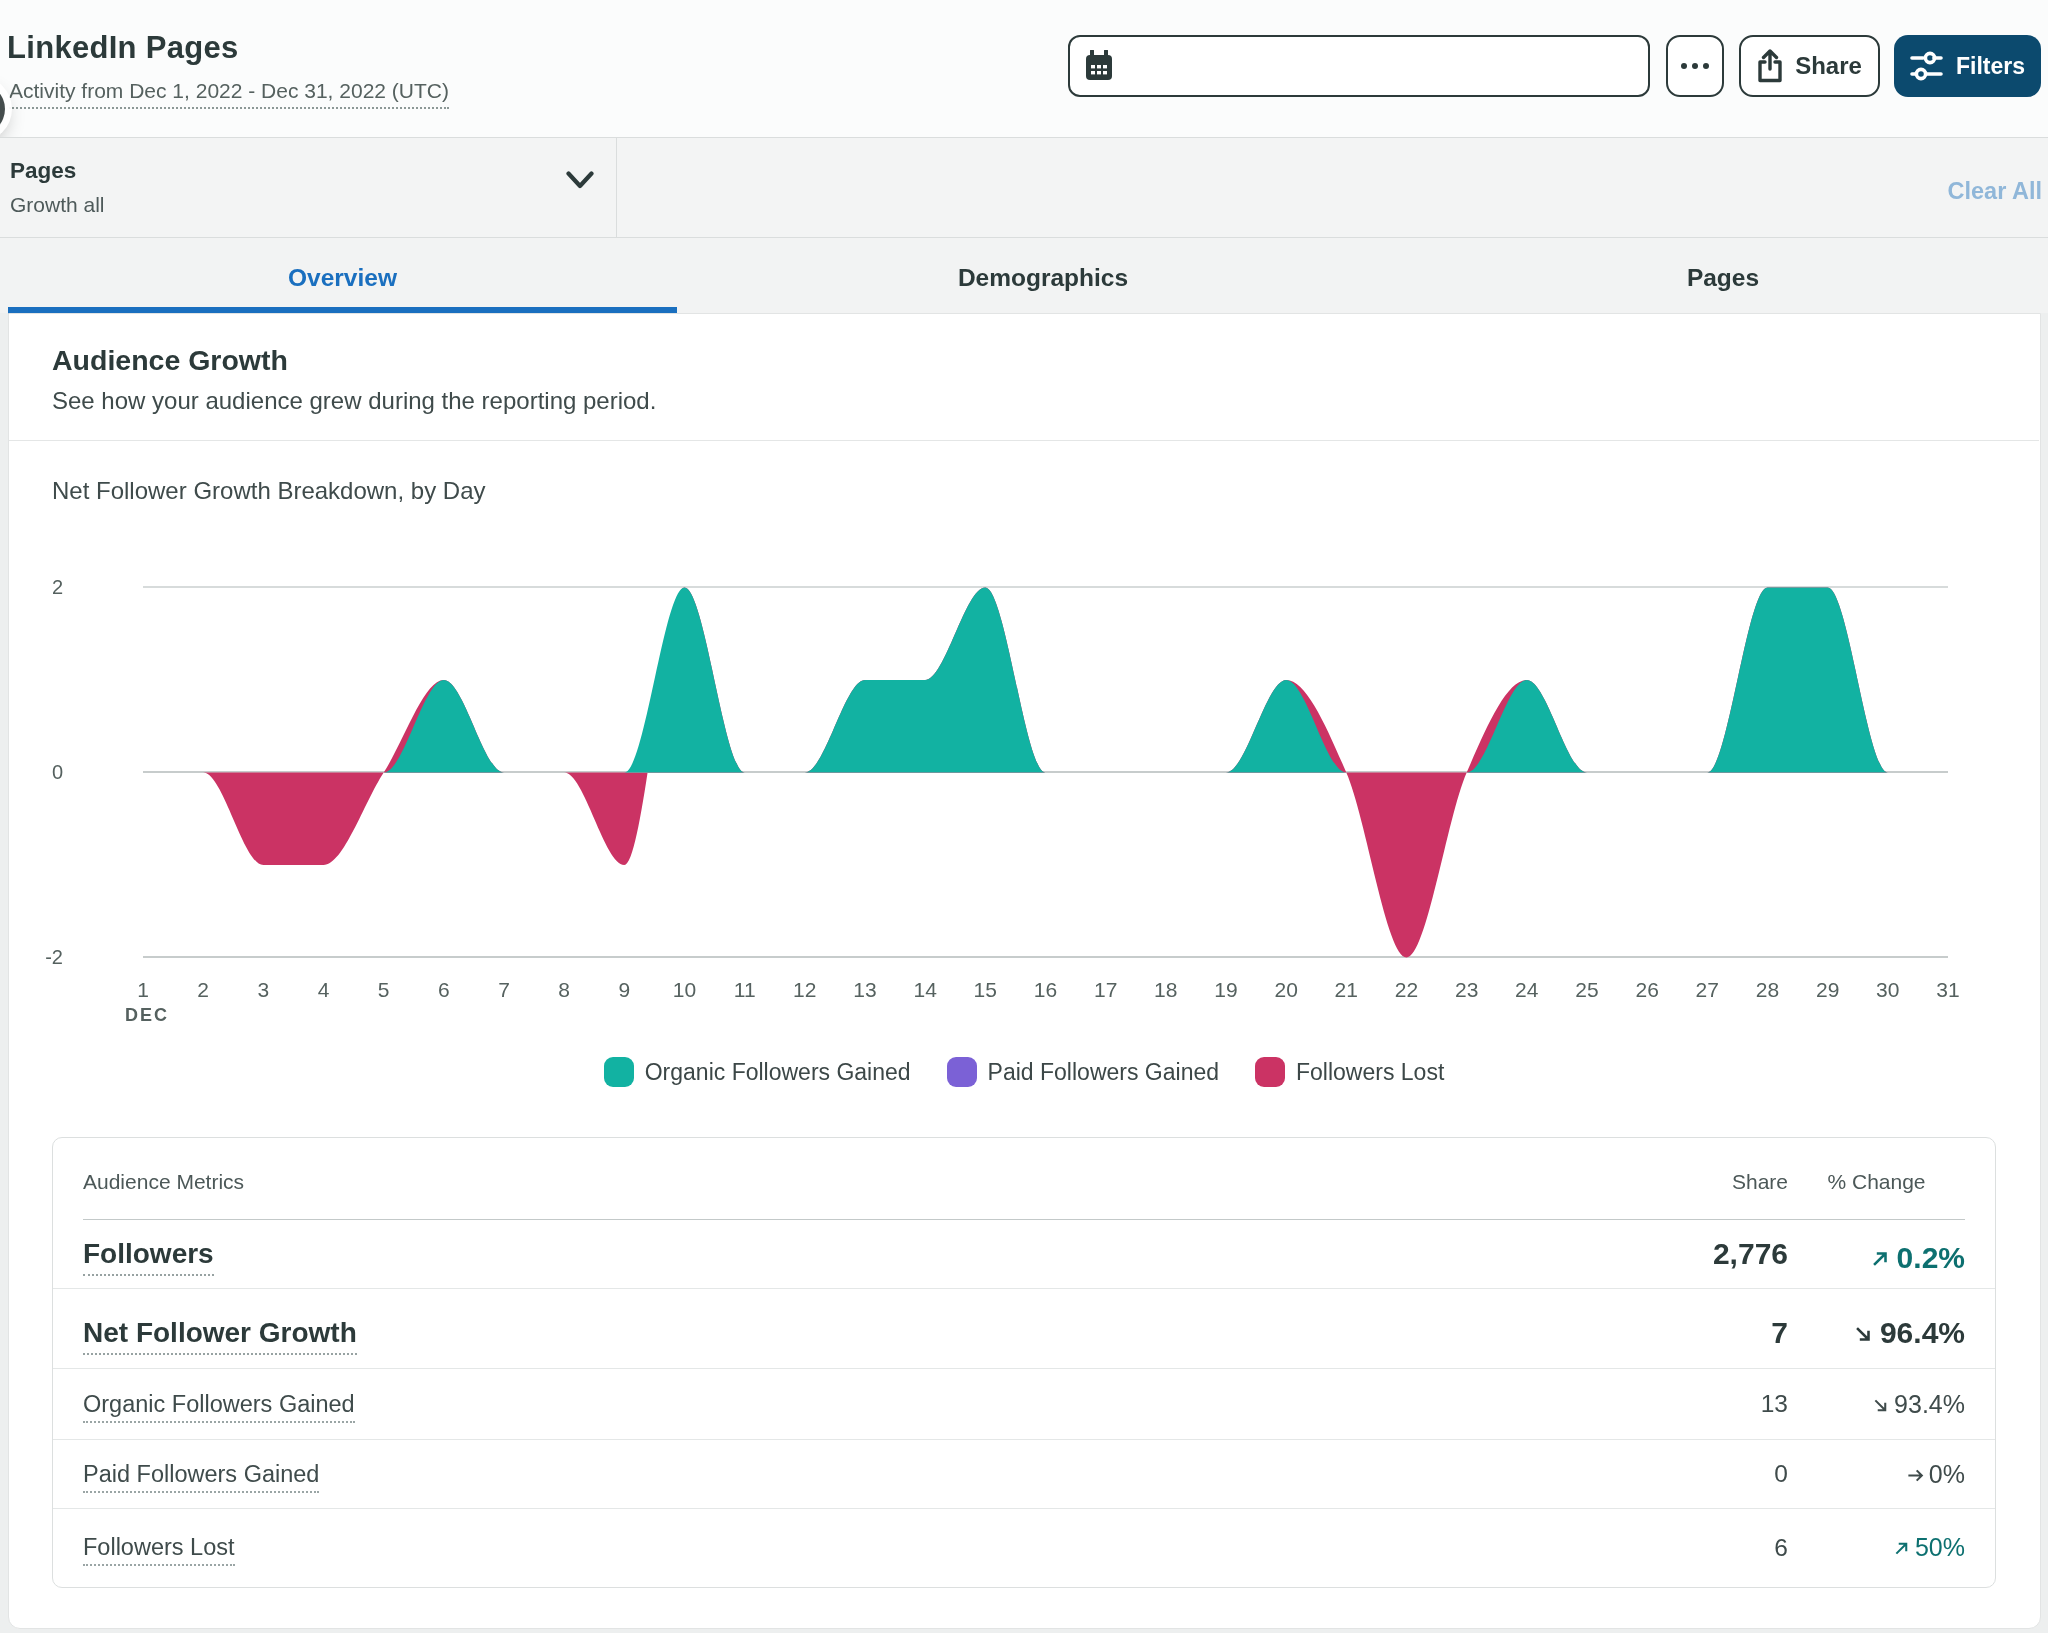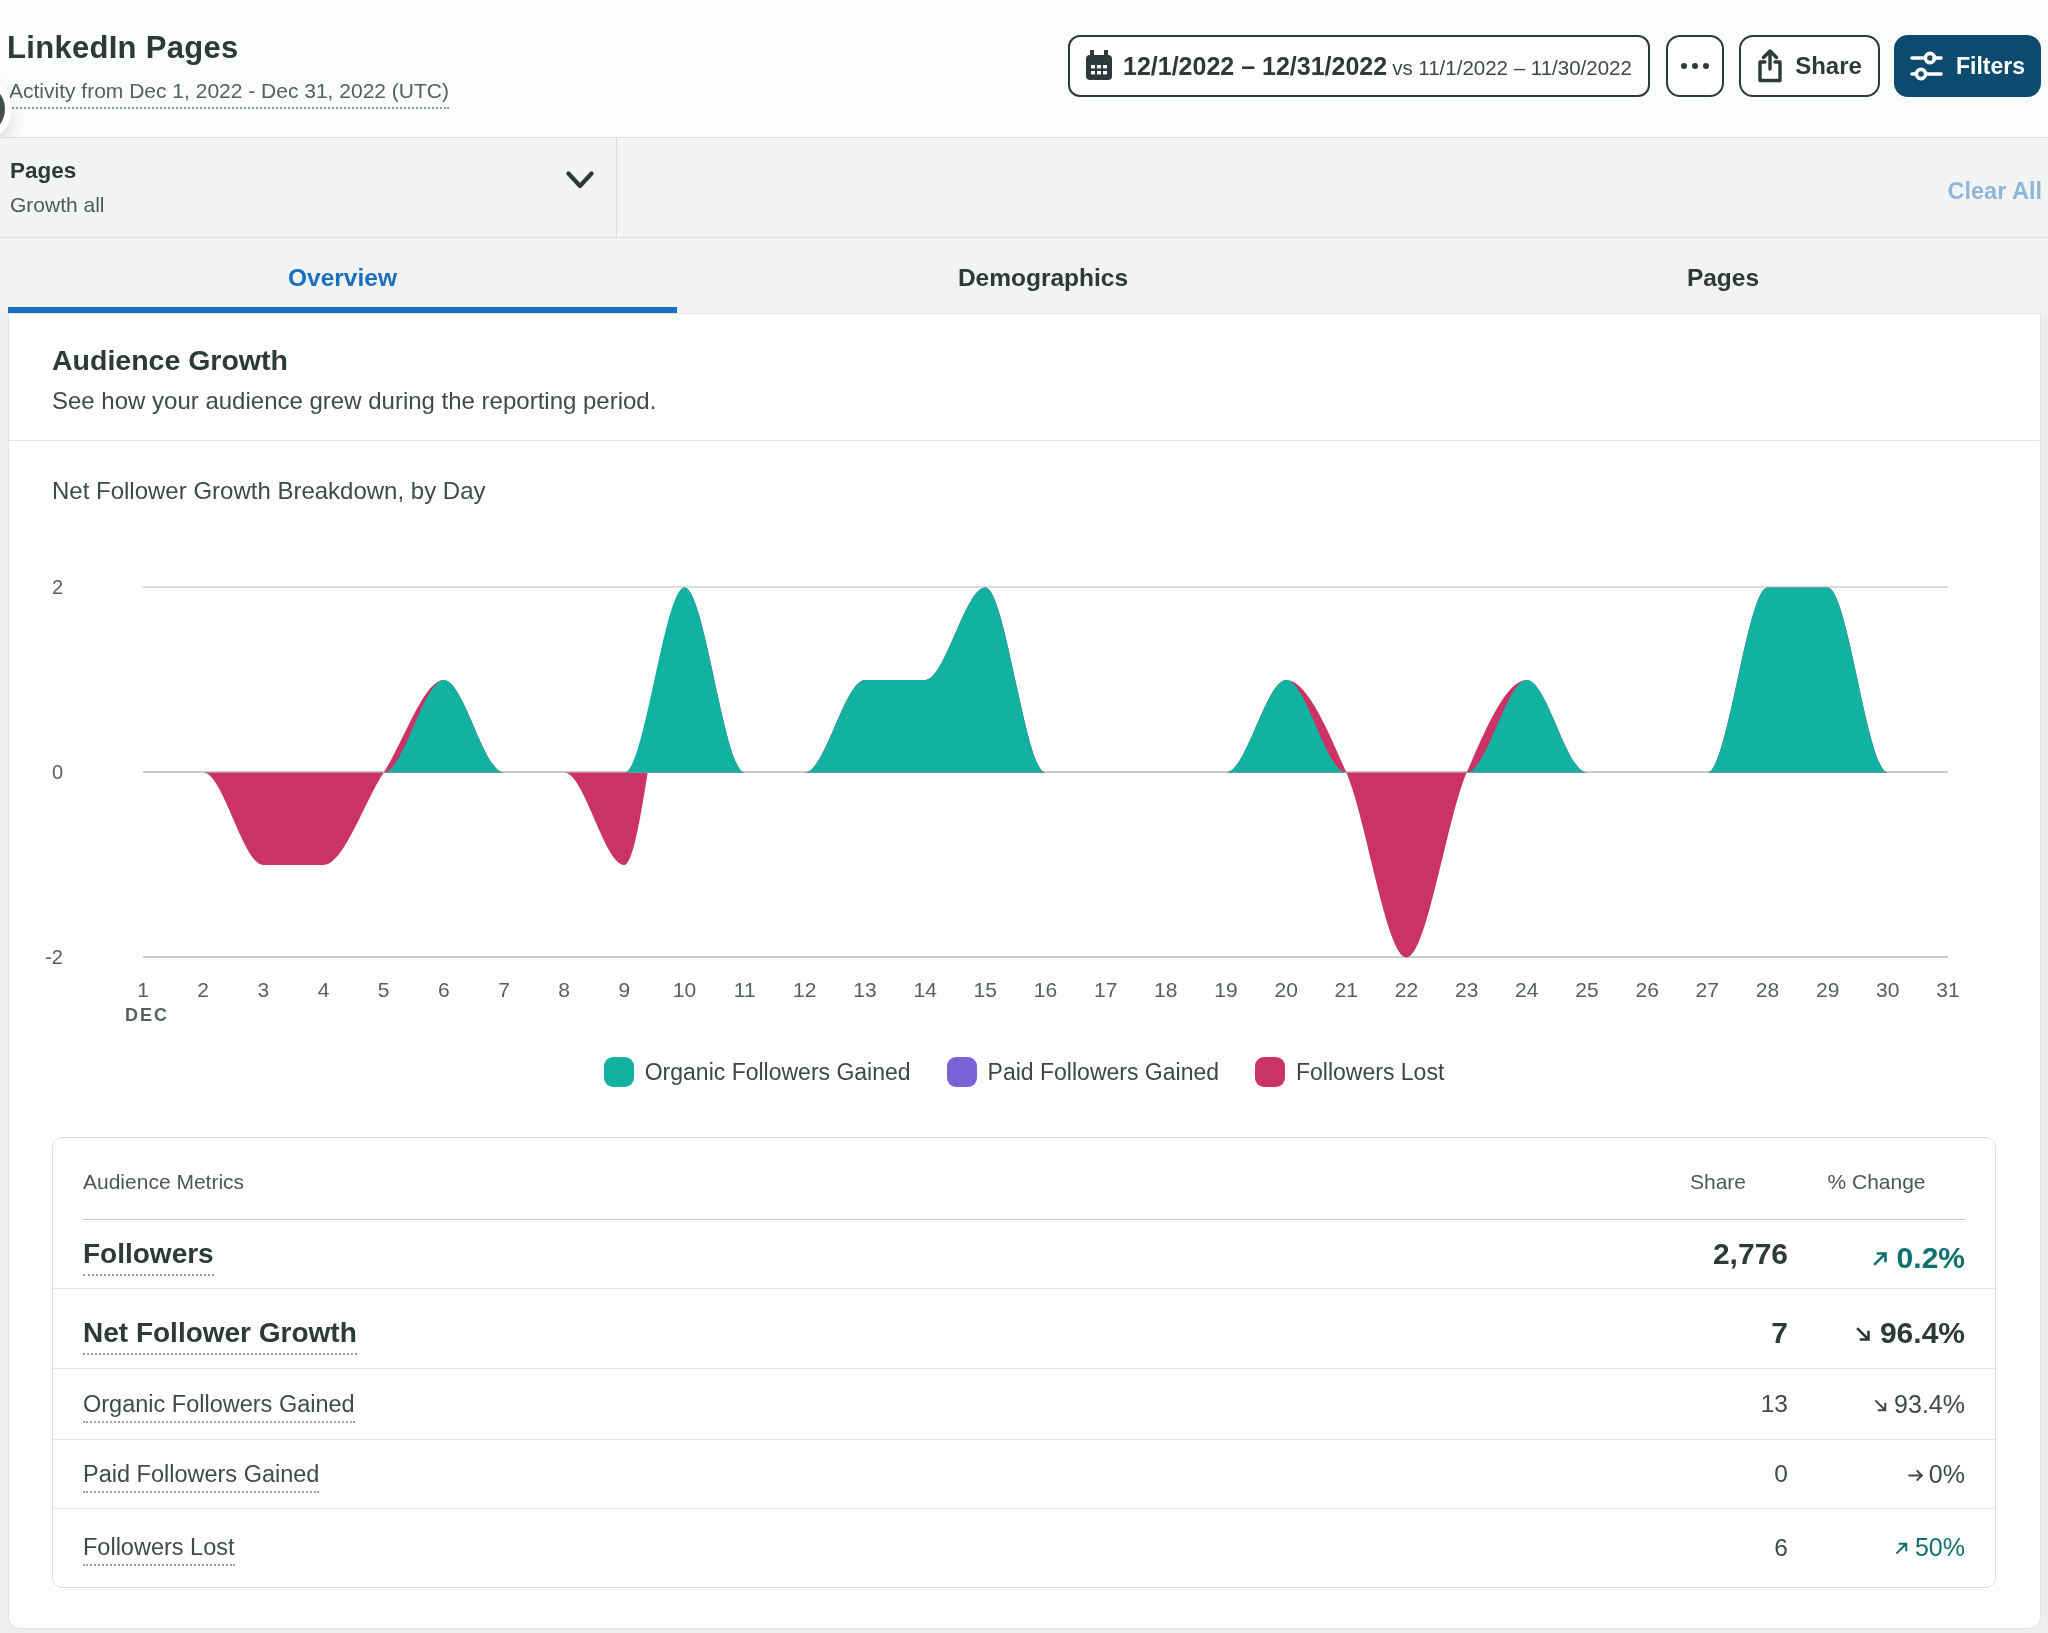--- a/index.html
+++ b/index.html
@@ -23,21 +23,20 @@
         <rect x="6" y="14" width="18" height="12" rx="1" fill="#2c3a3a"></rect>
         <g fill="#fff">
           <rect x="7" y="15" width="4" height="3.4"></rect>
           <rect x="13" y="15" width="4" height="3.4"></rect>
           <rect x="19" y="15" width="4" height="3.4"></rect>
           <rect x="7" y="21" width="4" height="3.4"></rect>
           <rect x="13" y="21" width="4" height="3.4"></rect>
           <rect x="19" y="21" width="4" height="3.4"></rect>
         </g>
       </svg>
-    <div style="margin-left:9px;white-space:nowrap;"><span style="font-size:25px;font-weight:bold;color:#2c3a3a;">12/1/2022 – 12/31/2022</span><span style="font-size:20.5px;color:#3d4949;margin-left:5px;">vs 11/1/2022 – 11/30/2022</span></div>
   </div>
   <div class="abs" style="left:1666px;top:35px;width:58px;height:62px;border:2px solid #2c3a3a;border-radius:14px;background:#fff;display:flex;align-items:center;justify-content:center;gap:5px;">
     <div style="width:6px;height:6px;border-radius:50%;background:#2c3a3a;"></div>
       <div style="width:6px;height:6px;border-radius:50%;background:#2c3a3a;"></div>
       <div style="width:6px;height:6px;border-radius:50%;background:#2c3a3a;"></div>
   </div>
   <div class="abs" style="left:1739px;top:35px;width:141px;height:62px;border:2px solid #2c3a3a;border-radius:14px;background:#fff;display:flex;align-items:center;justify-content:center;gap:12px;">
     <svg width="26" height="34" viewBox="0 0 26 34">
         <path d="M13 2 L13 20 M6.5 8.5 L13 2 L19.5 8.5" fill="none" stroke="#2c3a3a" stroke-width="3.4" stroke-linecap="round" stroke-linejoin="round"></path>
         <path d="M8 13 L3 13 L3 31.5 L23 31.5 L23 13 L18 13" fill="none" stroke="#2c3a3a" stroke-width="3.4" stroke-linecap="round" stroke-linejoin="round"></path>
@@ -130,21 +129,21 @@
         <div style="width:30px;height:30px;border-radius:9px;background:#7b61d6;"></div>
         <span style="font-size:23px;color:#3c4747;">Paid Followers Gained</span>
       </div>
     <div style="display:flex;align-items:center;gap:11px;">
         <div style="width:30px;height:30px;border-radius:9px;background:#cb3364;"></div>
         <span style="font-size:23px;color:#3c4747;">Followers Lost</span>
       </div>
   </div>
 
   <div class="abs" style="left:52px;top:1137px;width:1944px;height:451px;background:#fff;border:1px solid #dcdfdf;border-radius:10px;overflow:hidden;">
-    <div style="display:flex;align-items:center;height:81px;padding:6px 30px 0 30px;gap:42px;">
+    <div style="display:flex;align-items:center;height:81px;padding:6px 30px 0 30px;">
       <div style="flex:1;font-size:21px;color:#4c5858;">Audience Metrics</div>
       <div style="width:132px;text-align:right;font-size:21px;color:#4c5858;">Share</div>
       <div style="width:177px;text-align:center;font-size:21px;color:#4c5858;">% Change</div>
     </div>
     <div style="margin:0 30px;border-top:1px solid #c3c9c9;"></div>
     <div style="display:flex;align-items:center;height:68px;padding:0 30px;">
       <div style="flex:1;"><span style="font-size:28px;font-weight:bold;color:#2c3a3a;border-bottom:2px dotted #97a2a2;padding-bottom:5px;">Followers</span></div>
       <div style="width:132px;text-align:right;font-size:30px;font-weight:bold;color:#2c3a3a;">2,776</div>
       <div style="width:177px;text-align:right;font-size:30px;font-weight:bold;color:#0d7070;white-space:nowrap;margin-top:8px;"><svg width="22" height="22" viewBox="0 0 24 24" style="vertical-align:-2px;margin-right:6px;">
             <path d="M5.5 18.5 L18 6 M8.5 6 L18 6 L18 15.5" fill="none" stroke="#0d7070" stroke-width="2.8"></path>

